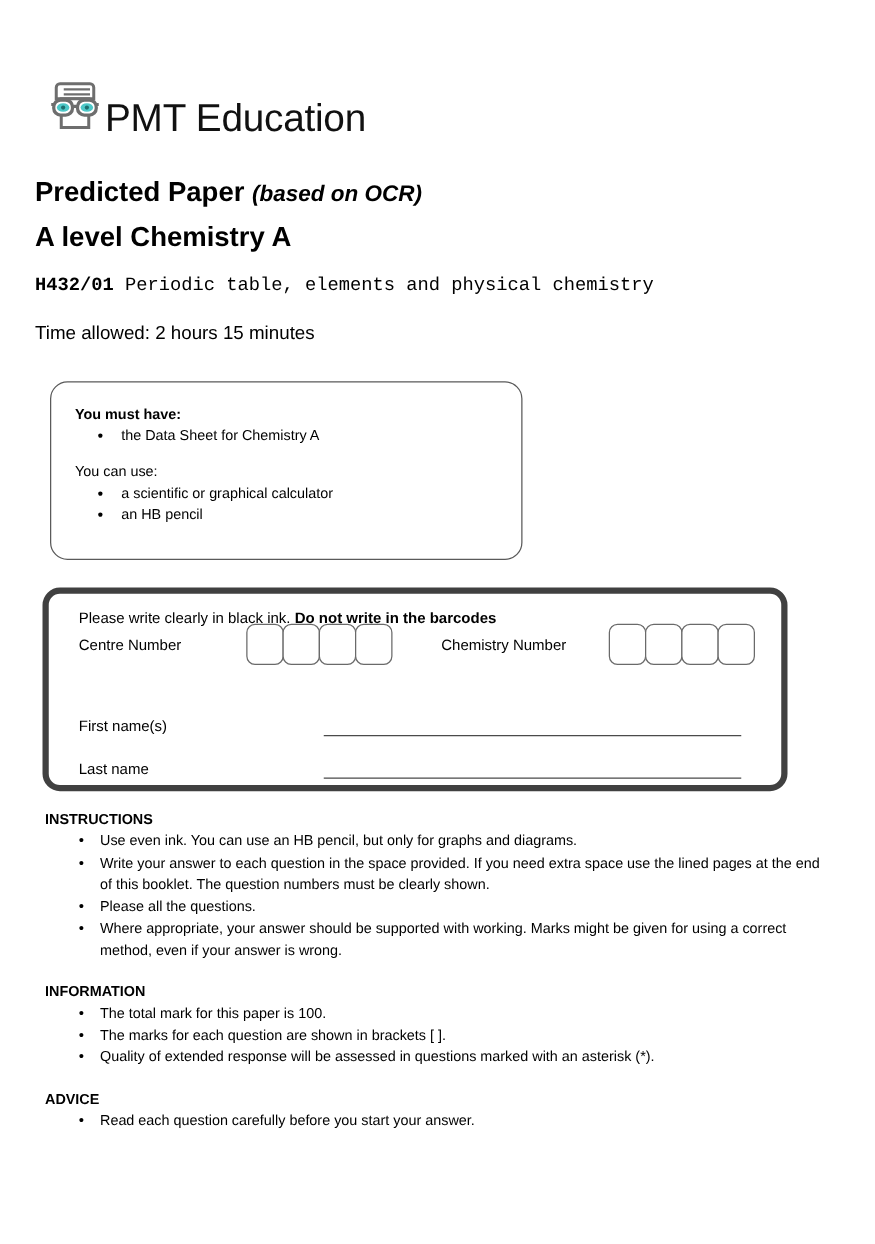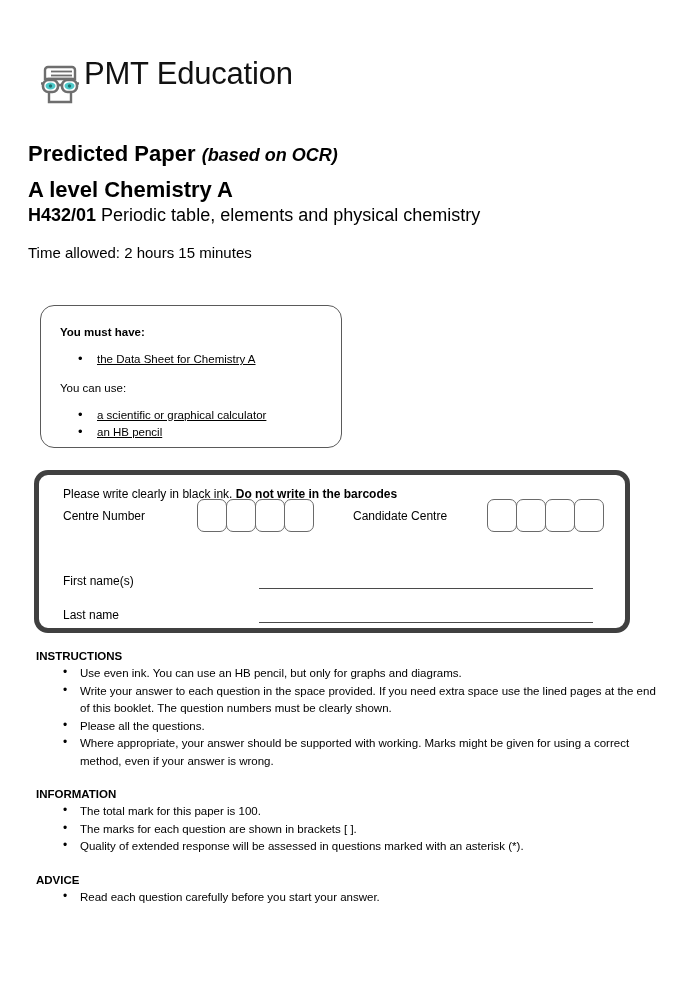--- a/index.html
+++ b/index.html
@@ -15,21 +15,21 @@
     color: #000000;
     overflow: hidden;
   }
 
   
   .header {
     position: absolute;
     left: 34px;
     top: 58px;
     display: flex;
-    align-items: flex-start;
+    align-items: flex-end;
     height: 52px;
   }
   .logo-mark {
     width: 52px;
     height: 52px;
     flex: 0 0 52px;
     display: block;
   }
   .brand-text {
     font-size: 31px;
@@ -57,60 +57,61 @@
     font-style: italic;
     font-size: 18px;
   }
   .title-line2 {
     font-size: 22px;
     font-weight: bold;
     line-height: 30px;
     margin-top: 6px;
   }
   .subject-line {
-    font-size: 18px;
+    font-size: 15px;
     line-height: 20px;
-    white-space: nowrap;
+    margin-top: 14px;
+    white-space: nowrap;
+    font-family: Liberation Mono, monospace;
   }
   .subject-line .code {
     font-weight: bold;
   }
   .time-line {
     font-size: 15px;
     font-weight: normal;
     line-height: 20px;
     margin-top: 18px;
   }
 
   
   .musthave-box {
     position: absolute;
     left: 40px;
     top: 305px;
-    width: 302px;
+    width: 378px;
     height: 143px;
     border: 1px solid #5a5a5a;
     border-radius: 14px;
     box-sizing: border-box;
   }
   .musthave-inner {
     padding: 18px 0 0 19px;
     font-size: 11.5px;
     line-height: 16px;
   }
   .mh-head {
     font-weight: bold;
     font-size: 11.5px;
   }
   .mh-head.regular { font-weight: normal; }
   .mh-list {
     list-style: none;
-    margin: 11px 0 0 0;
+    margin: 1px 0 0 0;
     padding: 0;
-    text-decoration: underline;
   }
   .mh-list li {
     position: relative;
     padding-left: 37px;
     line-height: 17px;
   }
   .mh-list li::before {
     content: "\2022";
     position: absolute;
     left: 18px;
@@ -298,21 +299,21 @@
 
   <div class="num-row">
     <span class="num-label centre-label">Centre Number</span>
     <div class="boxes centre">
       <span class="cell"></span>
       <span class="cell"></span>
       <span class="cell"></span>
       <span class="cell"></span>
     </div>
 
-    <span class="num-label cand-label">Candidate Centre</span>
+    <span class="num-label cand-label">Chemistry Number</span>
     <div class="boxes candidate">
       <span class="cell"></span>
       <span class="cell"></span>
       <span class="cell"></span>
       <span class="cell"></span>
     </div>
   </div>
 
   <div class="name-row first">
     <span class="name-label">First name(s)</span>

